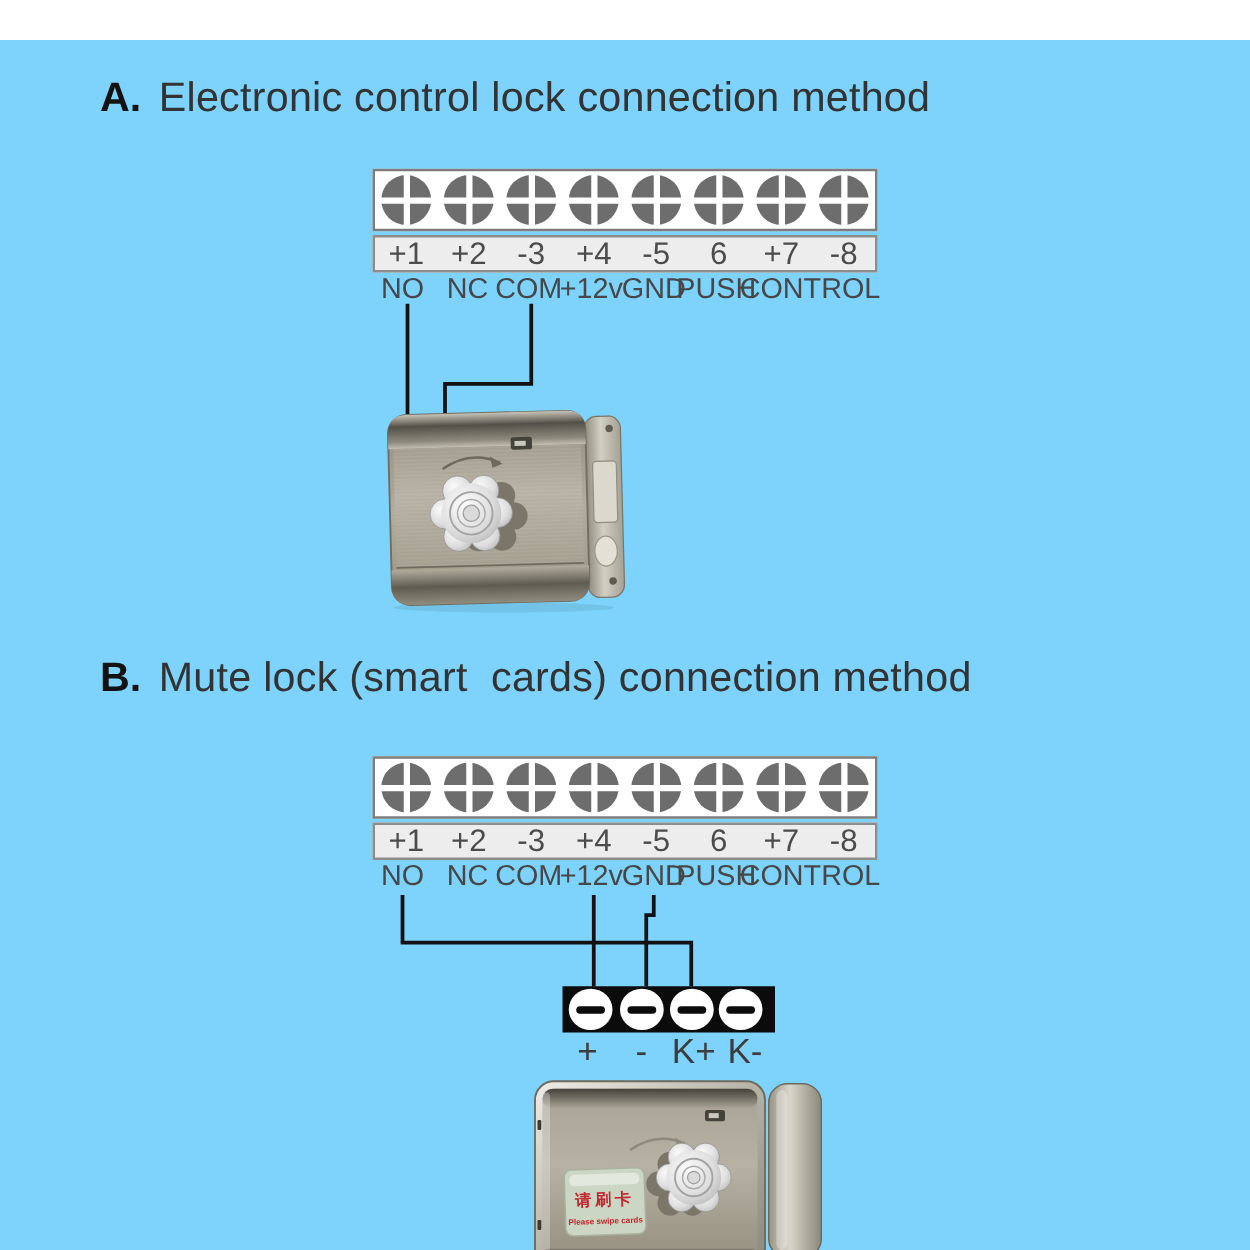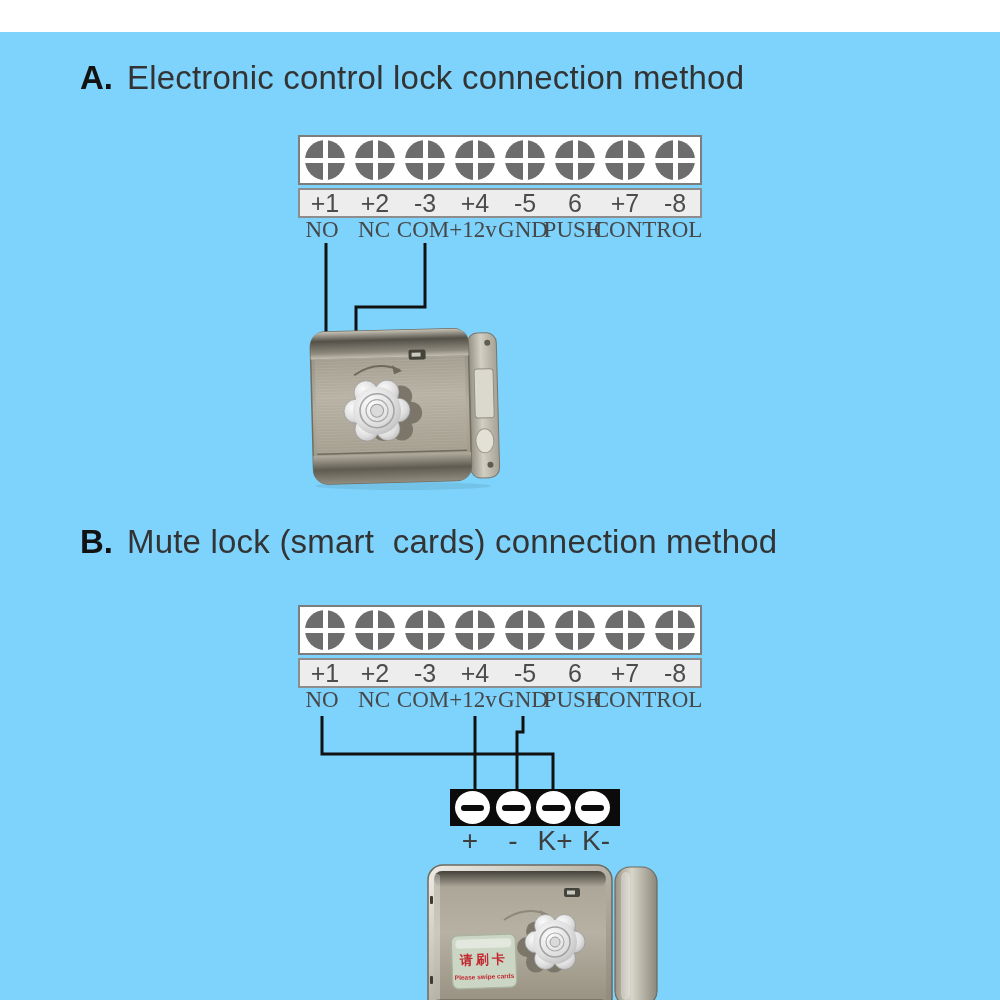--- a/index.html
+++ b/index.html
@@ -18,21 +18,21 @@
   #tblock-a { top:103px; }
   #tblock-b { top:573px; }
   .screw-box { width:404px; height:50px; background:#ffffff; border:2px solid #7d7d7d; display:flex; }
   .screw-cell { width:50px; height:100%; display:flex; align-items:center; justify-content:center; }
   .screw { width:40px; height:40px; border-radius:50%; background:#6d6d6d; position:relative; }
   .screw::before { content:""; position:absolute; left:-1px; right:-1px; top:50%; height:5px; margin-top:-2.5px; background:#fff; }
   .screw::after  { content:""; position:absolute; top:-1px; bottom:-1px; left:50%; width:5px; margin-left:-2.5px; background:#fff; }
   .pin-strip { margin-top:3px; width:404px; height:30px; background:#ededed; border:2px solid #8d8d8d; display:flex; }
   .pin-cell { width:50px; display:flex; align-items:center; justify-content:center;
               font-size:25px; font-weight:300; color:#4c4c4c; }
-  .signal-row { position:absolute; left:0; top:0; width:1000px; height:30px;font-family:Liberation Serif, serif; }
+  .signal-row { position:absolute; left:0; top:0; width:1000px; height:30px; }
   #signals-a { top:185px; }
   #signals-b { top:655px; }
   .signal { position:absolute; transform:translateX(-50%); font-size:23px; font-weight:300;
             color:#474747; white-space:nowrap; }
 
   
   #wires { position:absolute; left:0; top:0; width:1000px; height:1000px; pointer-events:none; }
   #wires path { stroke:#111111; stroke-width:3; fill:none; }
 
   

